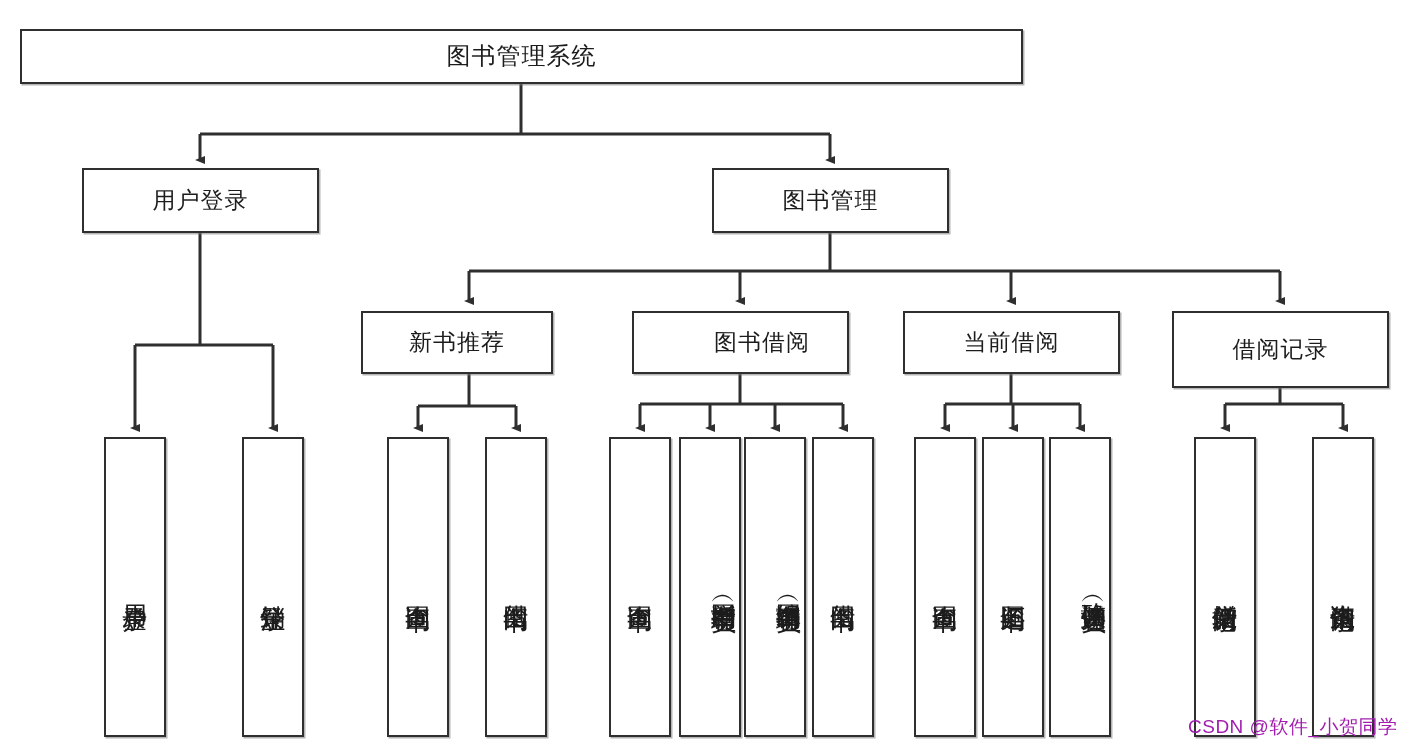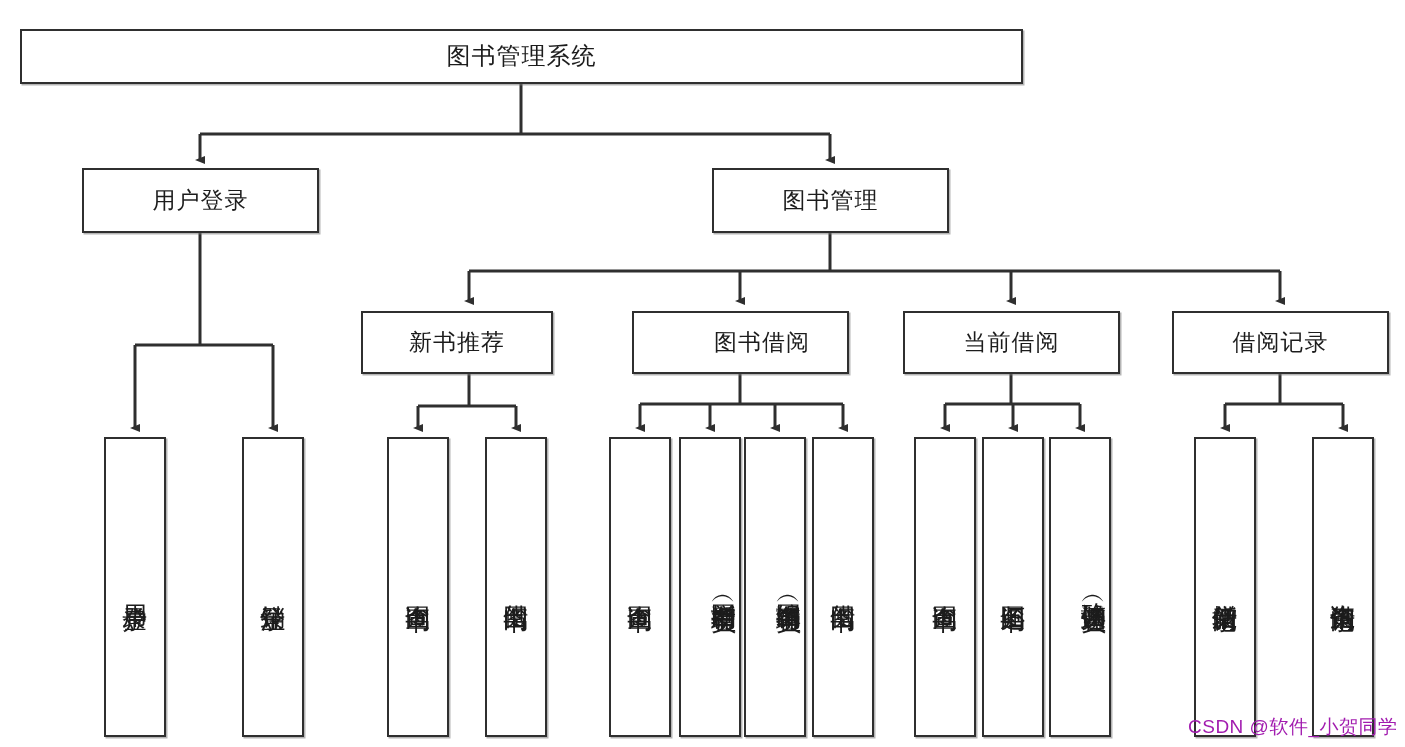--- a/index.html
+++ b/index.html
@@ -141,21 +141,21 @@
 
   <div class="node h" style="left:361px; top:311px; width:192px; height:63px;">
     <span>新书推荐</span>
   </div>
   <div class="node h" style="left:632px; top:311px; width:217px; height:63px;padding-left:43px;">
     <span>图书借阅</span>
   </div>
   <div class="node h" style="left:903px; top:311px; width:217px; height:63px;">
     <span>当前借阅</span>
   </div>
-  <div class="node h" style="left:1172px; top:311px; width:217px; height:63px;">
+  <div class="node h" style="left:1172px; top:311px; width:217px; height:77px;">
     <span>借阅记录</span>
   </div>
 
   <div class="node v" style="left:104px; top:437px; width:62px; height:300px;">
     <span class="vlabel">用户登录</span>
   </div>
   <div class="node v" style="left:242px; top:437px; width:62px; height:300px;">
     <span class="vlabel">注销登录</span>
   </div>
 

